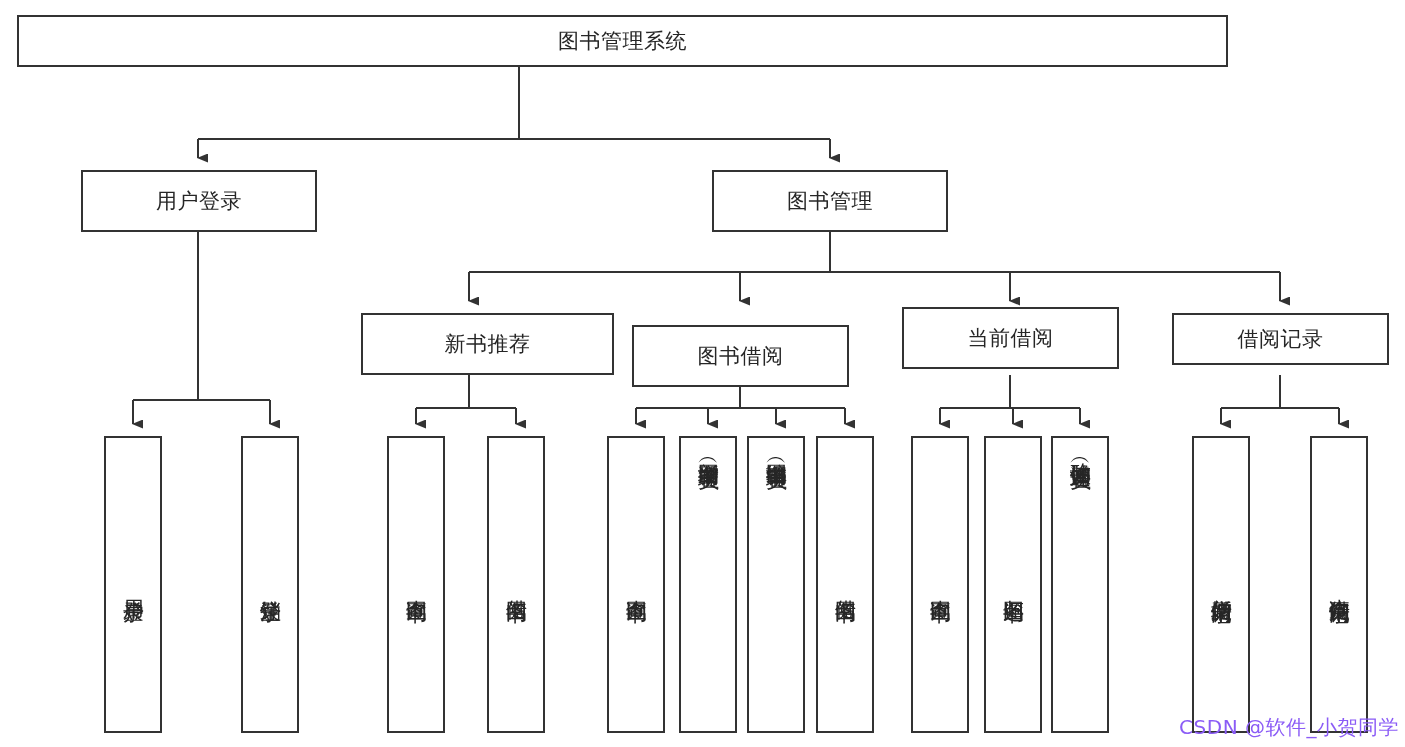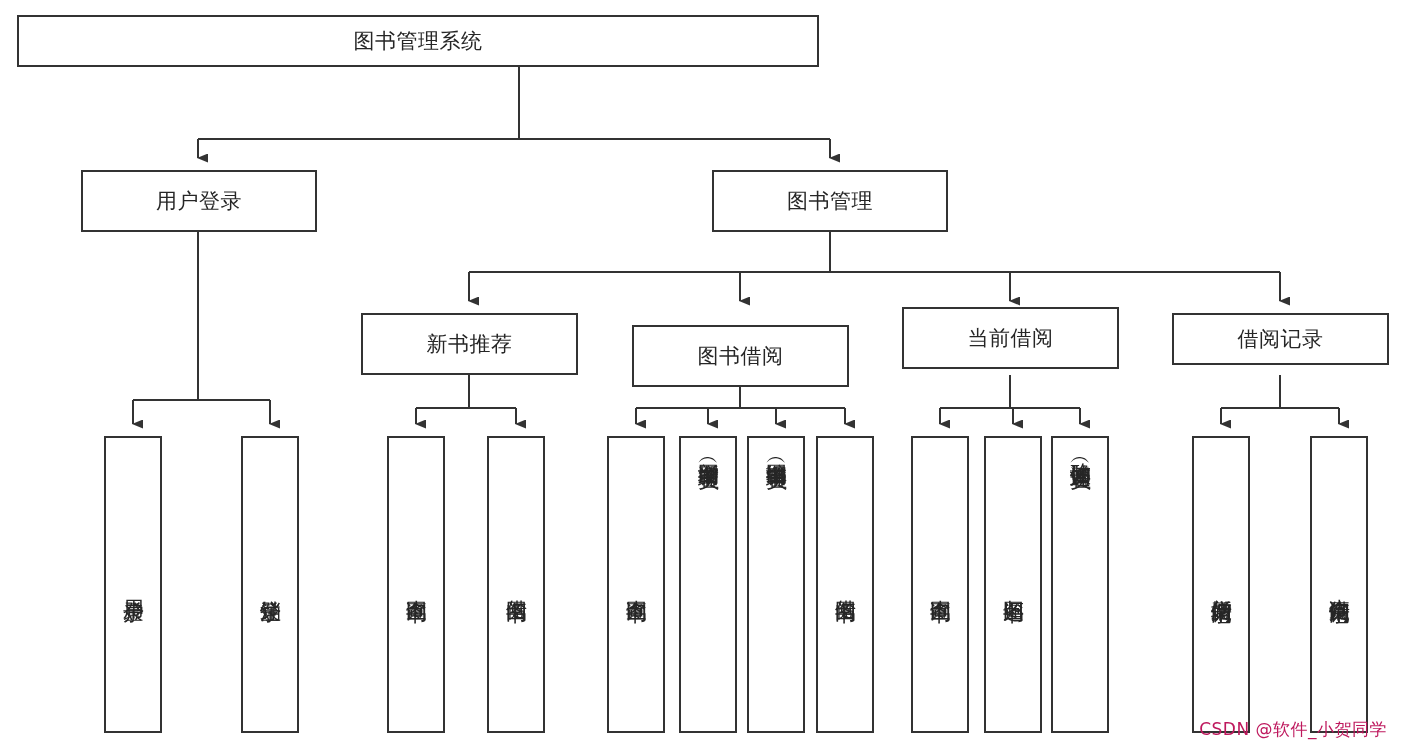--- a/index.html
+++ b/index.html
@@ -60,24 +60,24 @@
     line-height: 1.28;
     letter-spacing: 1px;
     white-space: nowrap;
   }
   .node.vertical.centered {
     align-items: center;
     padding-top: 0;
   }
   #watermark {
     position: absolute;
-    right: 18px;
+    right: 6px;
     bottom: 6px;
-    font-size: 17px;
-    color: #be185d;
+    font-size: 20px;
+    color: #8b5cf6;
     letter-spacing: 0.5px;
     white-space: nowrap;
     font-family: "DejaVu Sans", "Liberation Sans", sans-serif;
   }
 </style>
 </head>
 <body>
 
 <div id="diagram-root">
 
@@ -124,32 +124,32 @@
       <path d="M1013,408 L1013,424" marker-end="url(#arrowhead)"></path>
       <path d="M1080,408 L1080,424" marker-end="url(#arrowhead)"></path>
 
       <path d="M1280,375 L1280,408"></path>
       <path d="M1221,408 L1339,408"></path>
       <path d="M1221,408 L1221,424" marker-end="url(#arrowhead)"></path>
       <path d="M1339,408 L1339,424" marker-end="url(#arrowhead)"></path>
     </g>
   </svg>
 
-  <div class="node root horizontal" style="left:17px; top:15px; width:802px; height:52px;">
+  <div class="node root horizontal" style="left:17px; top:15px; width:1211px; height:52px;">
     <span class="label">图书管理系统</span>
   </div>
 
   <div class="node horizontal" style="left:81px; top:170px; width:236px; height:62px;">
     <span class="label">用户登录</span>
   </div>
   <div class="node horizontal" style="left:712px; top:170px; width:236px; height:62px;">
     <span class="label">图书管理</span>
   </div>
 
-  <div class="node horizontal" style="left:361px; top:313px; width:217px; height:62px;">
+  <div class="node horizontal" style="left:361px; top:313px; width:253px; height:62px;">
     <span class="label">新书推荐</span>
   </div>
   <div class="node horizontal" style="left:632px; top:325px; width:217px; height:62px;">
     <span class="label">图书借阅</span>
   </div>
   <div class="node horizontal" style="left:902px; top:307px; width:217px; height:62px;">
     <span class="label">当前借阅</span>
   </div>
   <div class="node horizontal" style="left:1172px; top:313px; width:217px; height:52px;">
     <span class="label">借阅记录</span>

